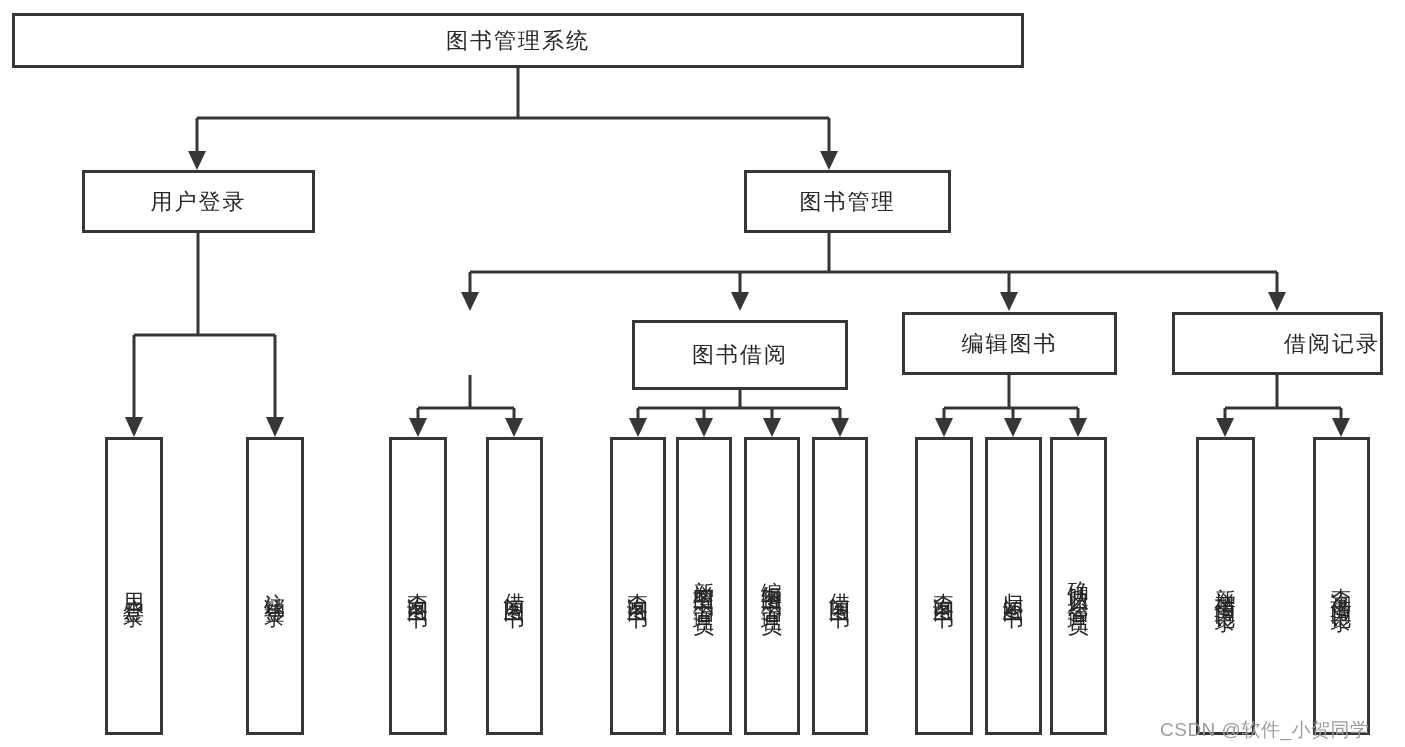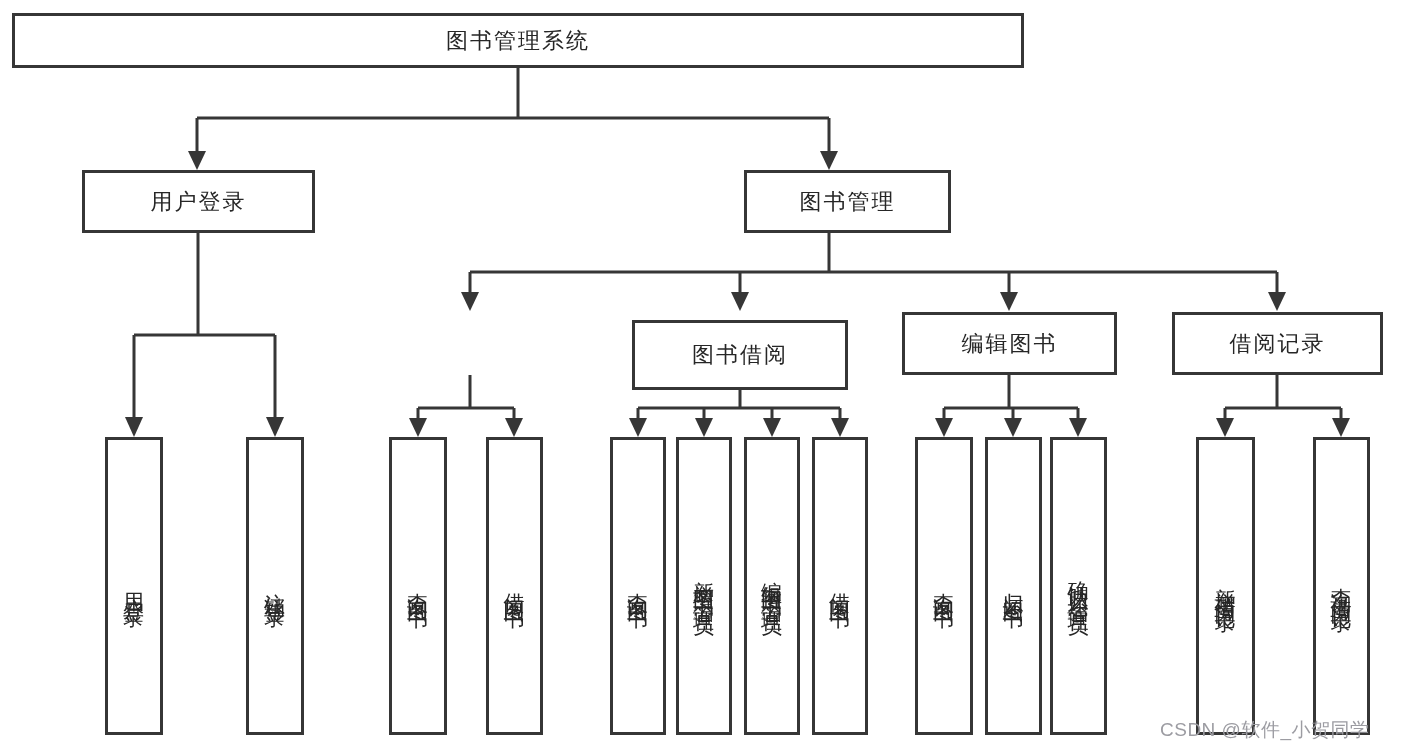--- a/index.html
+++ b/index.html
@@ -103,21 +103,21 @@
   <div class="node" style="left:712px;top:170px;width:207px;height:63px;margin-left:32px;">
     <span class="lbl">图书管理</span>
   </div>
 
   <div class="node" style="left:632px;top:320px;width:216px;height:70px;align-items:center;">
     <span class="lbl">图书借阅</span>
   </div>
   <div class="node" style="left:902px;top:312px;width:215px;height:63px;">
     <span class="lbl">编辑图书</span>
   </div>
-  <div class="node" style="left:1172px;top:312px;width:211px;height:63px;">
+  <div class="node" style="left:1172px;top:312px;width:211px;height:63px;justify-content:flex-end;">
     <span class="lbl">借阅记录</span>
   </div>
 
   <div class="node leaf" style="left:105px;top:437px;width:58px;height:298px;">
     <span class="lbl">用户登录</span>
   </div>
   <div class="node leaf" style="left:246px;top:437px;width:58px;height:298px;">
     <span class="lbl">注销登录</span>
   </div>
 

